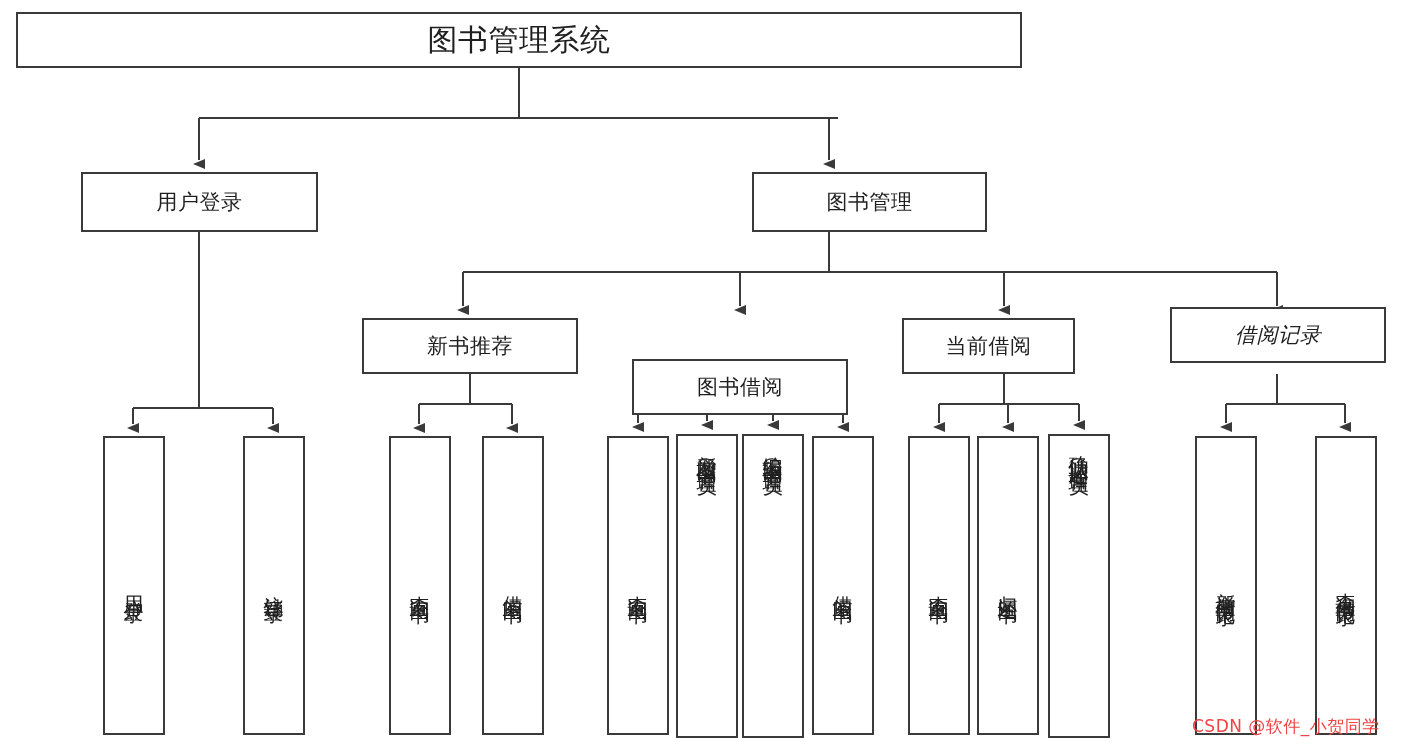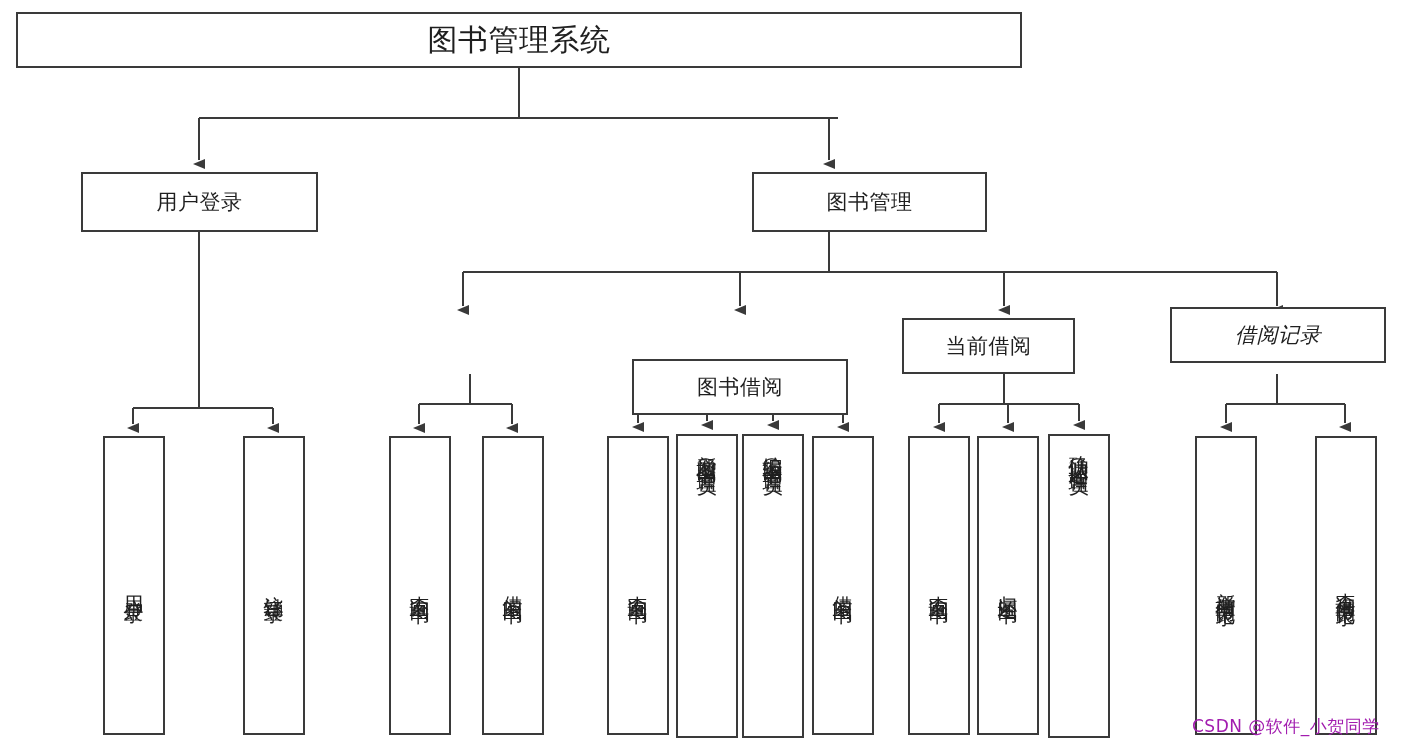--- a/index.html
+++ b/index.html
@@ -53,21 +53,21 @@
     white-space: nowrap;
     line-height: 1;
   }
   .node.root {
     font-size: 30px;
     text-align: center;
   }
   .watermark {
     position: absolute;
     font-size: 17px;
-    color: #a21caf;
+    color: #ef4444;
     white-space: nowrap;
     letter-spacing: 0.5px;
   }
 </style>
 </head>
 <body>
 
 <div id="canvas">
 
   <svg id="wires" viewBox="0 0 1405 747" xmlns="http://www.w3.org/2000/svg">
@@ -124,20 +124,23 @@
     <span>图书管理系统</span>
   </div>
 
   <div class="node h" style="left:81px; top:172px; width:237px; height:60px;">
     <span>用户登录</span>
   </div>
   <div class="node h" style="left:728px; top:172px; width:235px; height:60px;margin-left:24px;">
     <span>图书管理</span>
   </div>
 
+  <div class="node h" style="left:362px; top:318px; width:216px; height:56px;">
+    <span>新书推荐</span>
+  </div>
   <div class="node h" style="left:632px; top:318px; width:216px; height:56px;margin-top:41px;">
     <span>图书借阅</span>
   </div>
   <div class="node h" style="left:902px; top:318px; width:173px; height:56px;">
     <span>当前借阅</span>
   </div>
   <div class="node h" style="left:1170px; top:307px; width:216px; height:56px;font-style:italic;">
     <span>借阅记录</span>
   </div>
 

